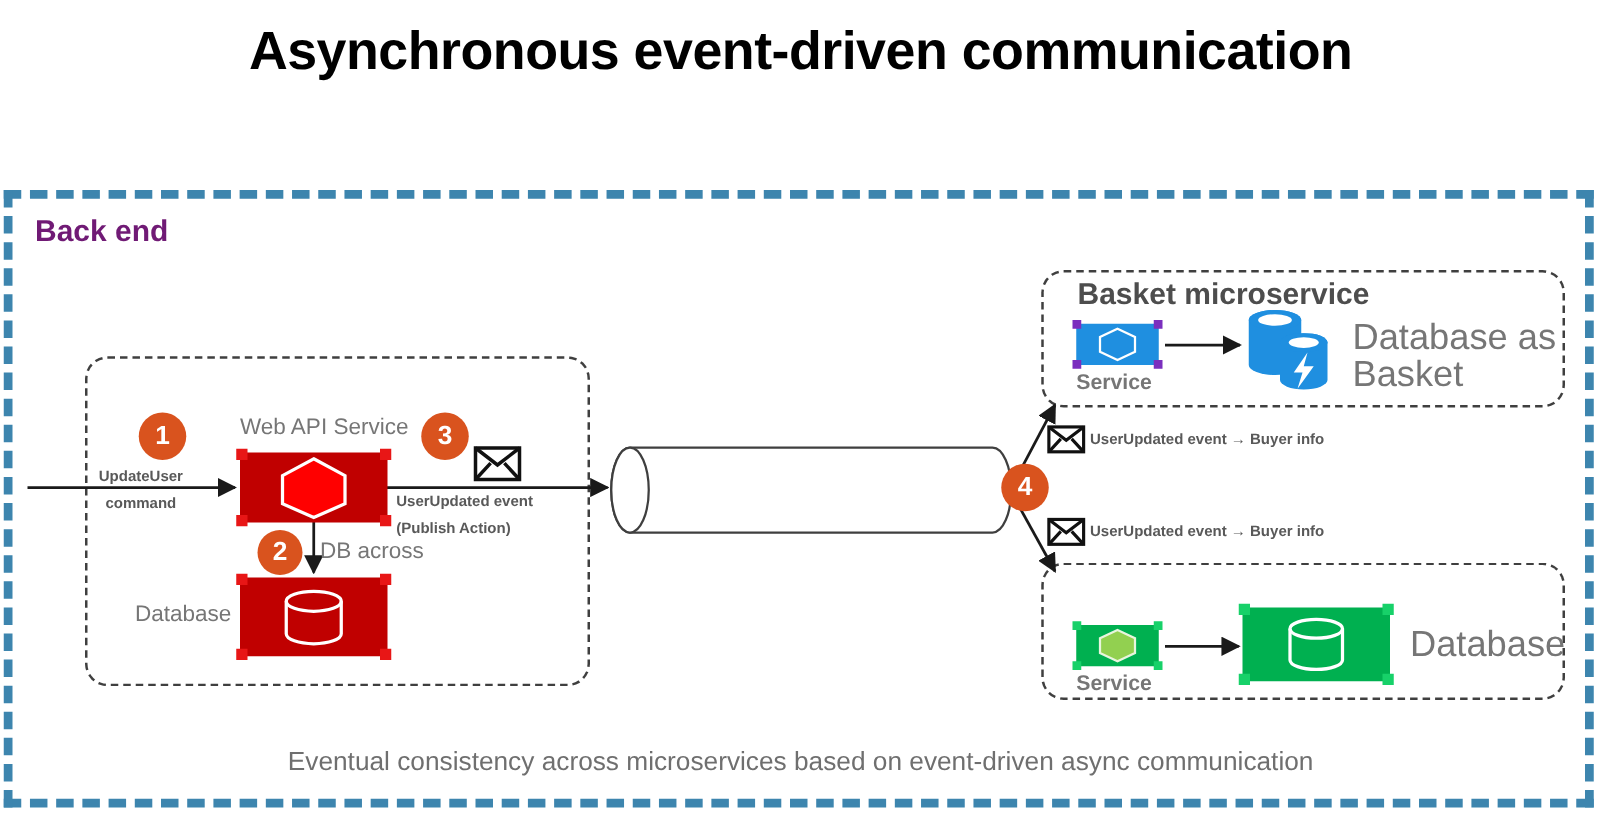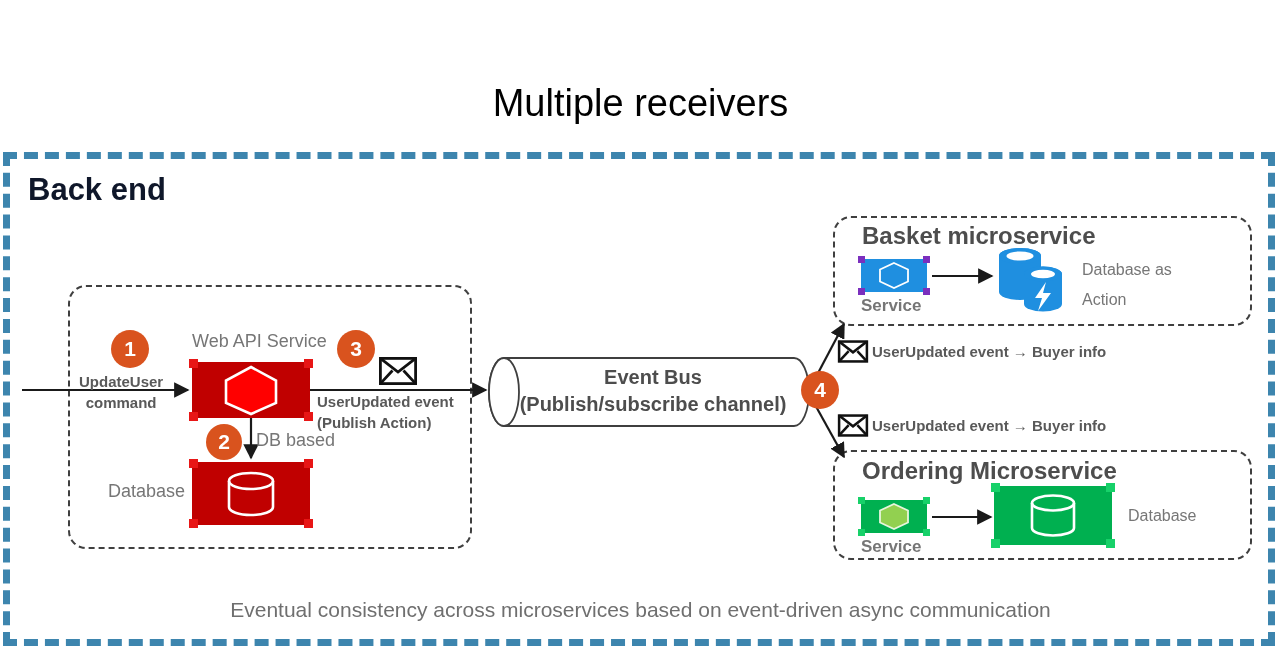--- a/index.html
+++ b/index.html
@@ -22,21 +22,21 @@
     font-size:38px;font-weight:400;color:#000000;line-height:46px;
   }
 
   
   #backend-frame{
     position:absolute;left:3px;top:152px;width:1272px;height:494px;
     border:7px dashed #3d85ae;box-sizing:border-box;background:transparent;
   }
   #backend-label{
     position:absolute;left:28px;top:172px;
-    font-size:31px;font-weight:bold;color:#0f172a;
+    font-size:24px;font-weight:bold;color:#701a75;
   }
   #bottom-caption{
     position:absolute;left:0;top:598px;width:1281px;text-align:center;
     font-size:21px;font-weight:400;color:#6f6f6f;
   }
 
   
   .group-box{
     position:absolute;border:2.5px dashed #3f3f3f;border-radius:18px;
     box-sizing:border-box;background:transparent;
@@ -63,21 +63,21 @@
   .ms-corner.br{right:-3px;bottom:-3px;}
 
   .caption-small{
     position:absolute;font-size:17px;color:#767676;white-space:nowrap;
     font-weight:700;
   }
   .caption-mid{
     position:absolute;font-size:18px;color:#767676;white-space:nowrap;
   }
   .caption-big{
-    position:absolute;font-size:16px;color:#767676;line-height:30px;
+    position:absolute;font-size:29px;color:#767676;line-height:30px;
   }
 
   
   #box-webapi{left:192px;top:362px;width:118px;height:56px;}
   #box-webapi .fill{background:#c00000;}
   #box-webapi .ms-corner{background:#e81616;}
   #box-userdb{left:192px;top:462px;width:118px;height:63px;}
   #box-userdb .fill{background:#c00000;}
   #box-userdb .ms-corner{background:#e81616;}
 
@@ -100,21 +100,21 @@
     display:flex;align-items:center;justify-content:center;
     font-size:21px;font-weight:bold;
   }
   #badge-1{left:111px;top:330px;width:38px;height:38px;}
   #badge-2{left:206px;top:424px;width:36px;height:36px;}
   #badge-3{left:337px;top:330px;width:38px;height:38px;}
   #badge-4{left:801px;top:371px;width:38px;height:38px;}
 
   
   .label-bold{
-    position:absolute;font-size:15px;font-weight:bold;color:#595959;
+    position:absolute;font-size:12px;font-weight:bold;color:#595959;
     line-height:21px;white-space:nowrap;
   }
   #lbl-updateuser{left:79px;top:371px;text-align:center;}
   #lbl-userupdated{left:317px;top:391px;}
   #lbl-evt-basket{left:872px;top:341px;}
   #lbl-evt-order{left:872px;top:415px;}
 
   
   #eventbus{
     position:absolute;left:488px;top:357px;width:322px;height:70px;
@@ -125,33 +125,32 @@
   }
 
   svg{display:block;overflow:visible;}
   .svg-layer{position:absolute;left:0;top:0;width:1281px;height:652px;pointer-events:none;}
 </style>
 </head>
 <body>
 
 <div class="stage">
 
-  <div id="title-sub">Multiple receivers</div>
+  <div id="title-main">Asynchronous event-driven communication</div>
 
   <div id="backend-frame"></div>
   <div id="backend-label">Back end</div>
   <div id="bottom-caption">Eventual consistency across microservices based on event-driven async communication</div>
 
   <div class="group-box" id="group-userprofile"></div>
 
   <div class="group-box" id="group-basket"></div>
   <div class="group-title" id="title-basket">Basket microservice</div>
 
   <div class="group-box" id="group-ordering"></div>
-  <div class="group-title" id="title-ordering">Ordering Microservice</div>
 
   <svg class="svg-layer">
     <defs>
       <marker id="arrow" viewBox="0 0 10 10" refX="9" refY="5" markerWidth="7" markerHeight="7" orient="auto-start-reverse">
         <path d="M 0 0 L 10 5 L 0 10 z" fill="#1a1a1a"></path>
       </marker>
     </defs>
 
     <line x1="22" y1="390" x2="188" y2="390" stroke="#1a1a1a" stroke-width="2.2" marker-end="url(#arrow)"></line>
 
@@ -167,24 +166,20 @@
 
     <line x1="932" y1="517" x2="991" y2="517" stroke="#1a1a1a" stroke-width="2.2" marker-end="url(#arrow)"></line>
   </svg>
 
   <div id="eventbus">
     <svg width="322" height="70" viewBox="0 0 322 70">
       <path d="M16,1 H306 A15,34 0 0 1 306,69 H16 A15,34 0 0 1 16,1 Z" fill="#ffffff" stroke="#3f3f3f" stroke-width="1.8"></path>
       <ellipse cx="16" cy="35" rx="15" ry="34" fill="#ffffff" stroke="#3f3f3f" stroke-width="1.8"></ellipse>
     </svg>
   </div>
-  <div id="eventbus-text">
-    <div>Event Bus</div>
-    <div>(Publish/subscribe channel)</div>
-  </div>
 
   <div class="caption-mid" style="left:192px;top:331px;text-align:center;">Web API Service</div>
   <div class="ms-block" id="box-webapi">
     <div class="fill"></div>
     <svg width="118" height="56" viewBox="0 0 118 56" style="position:absolute;left:0;top:0;">
       <polygon points="59,5 84,18.5 84,41 59,52 34,41 34,18.5" fill="#ff0000" stroke="#ffffff" stroke-width="2.6"></polygon>
     </svg>
     <span class="ms-corner tl"></span>
     <span class="ms-corner tr"></span>
     <span class="ms-corner bl"></span>
@@ -198,21 +193,21 @@
       <g fill="none" stroke="#ffffff" stroke-width="2.6">
         <ellipse cx="59" cy="19" rx="22" ry="8"></ellipse>
         <path d="M37,19 V45 A22,8 0 0 0 81,45 V19"></path>
       </g>
     </svg>
     <span class="ms-corner tl"></span>
     <span class="ms-corner tr"></span>
     <span class="ms-corner bl"></span>
     <span class="ms-corner br"></span>
   </div>
-  <div class="caption-mid" style="left:256px;top:430px;">DB based</div>
+  <div class="caption-mid" style="left:256px;top:430px;">DB across</div>
 
   <div class="badge" id="badge-1">1</div>
   <div class="badge" id="badge-2">2</div>
   <div class="badge" id="badge-3">3</div>
   <div class="badge" id="badge-4">4</div>
 
   <div class="label-bold" id="lbl-userupdated">
     <div>UserUpdated event</div>
     <div>(Publish Action)</div>
   </div>
@@ -270,21 +265,21 @@
       <g fill="#1f8fe0">
         <path d="M31,31 a19,7.5 0 0 1 38,0 v30 a19,7.5 0 0 1 -38,0 z"></path>
         <ellipse cx="50" cy="31" rx="19" ry="7.5" fill="#1f8fe0"></ellipse>
         <ellipse cx="50" cy="31" rx="12" ry="4.3" fill="#ffffff"></ellipse>
       </g>
       <path d="M53,39 L42,55 L49,55 L45,68 L58,50 L50,50 Z" fill="#ffffff"></path>
     </svg>
   </div>
   <div class="caption-big" style="left:1082px;top:255px;">
     <div>Database as</div>
-    <div>Action</div>
+    <div>Basket</div>
   </div>
 
   <div class="ms-block" id="box-order-svc">
     <div class="fill"></div>
     <svg width="66" height="33" viewBox="0 0 66 33" style="position:absolute;left:0;top:0;">
       <polygon points="33,4 47,10.5 47,22.5 33,29 19,22.5 19,10.5" fill="#92d050" stroke="#e8f5dd" stroke-width="1.8"></polygon>
     </svg>
     <span class="ms-corner tl"></span>
     <span class="ms-corner tr"></span>
     <span class="ms-corner bl"></span>

